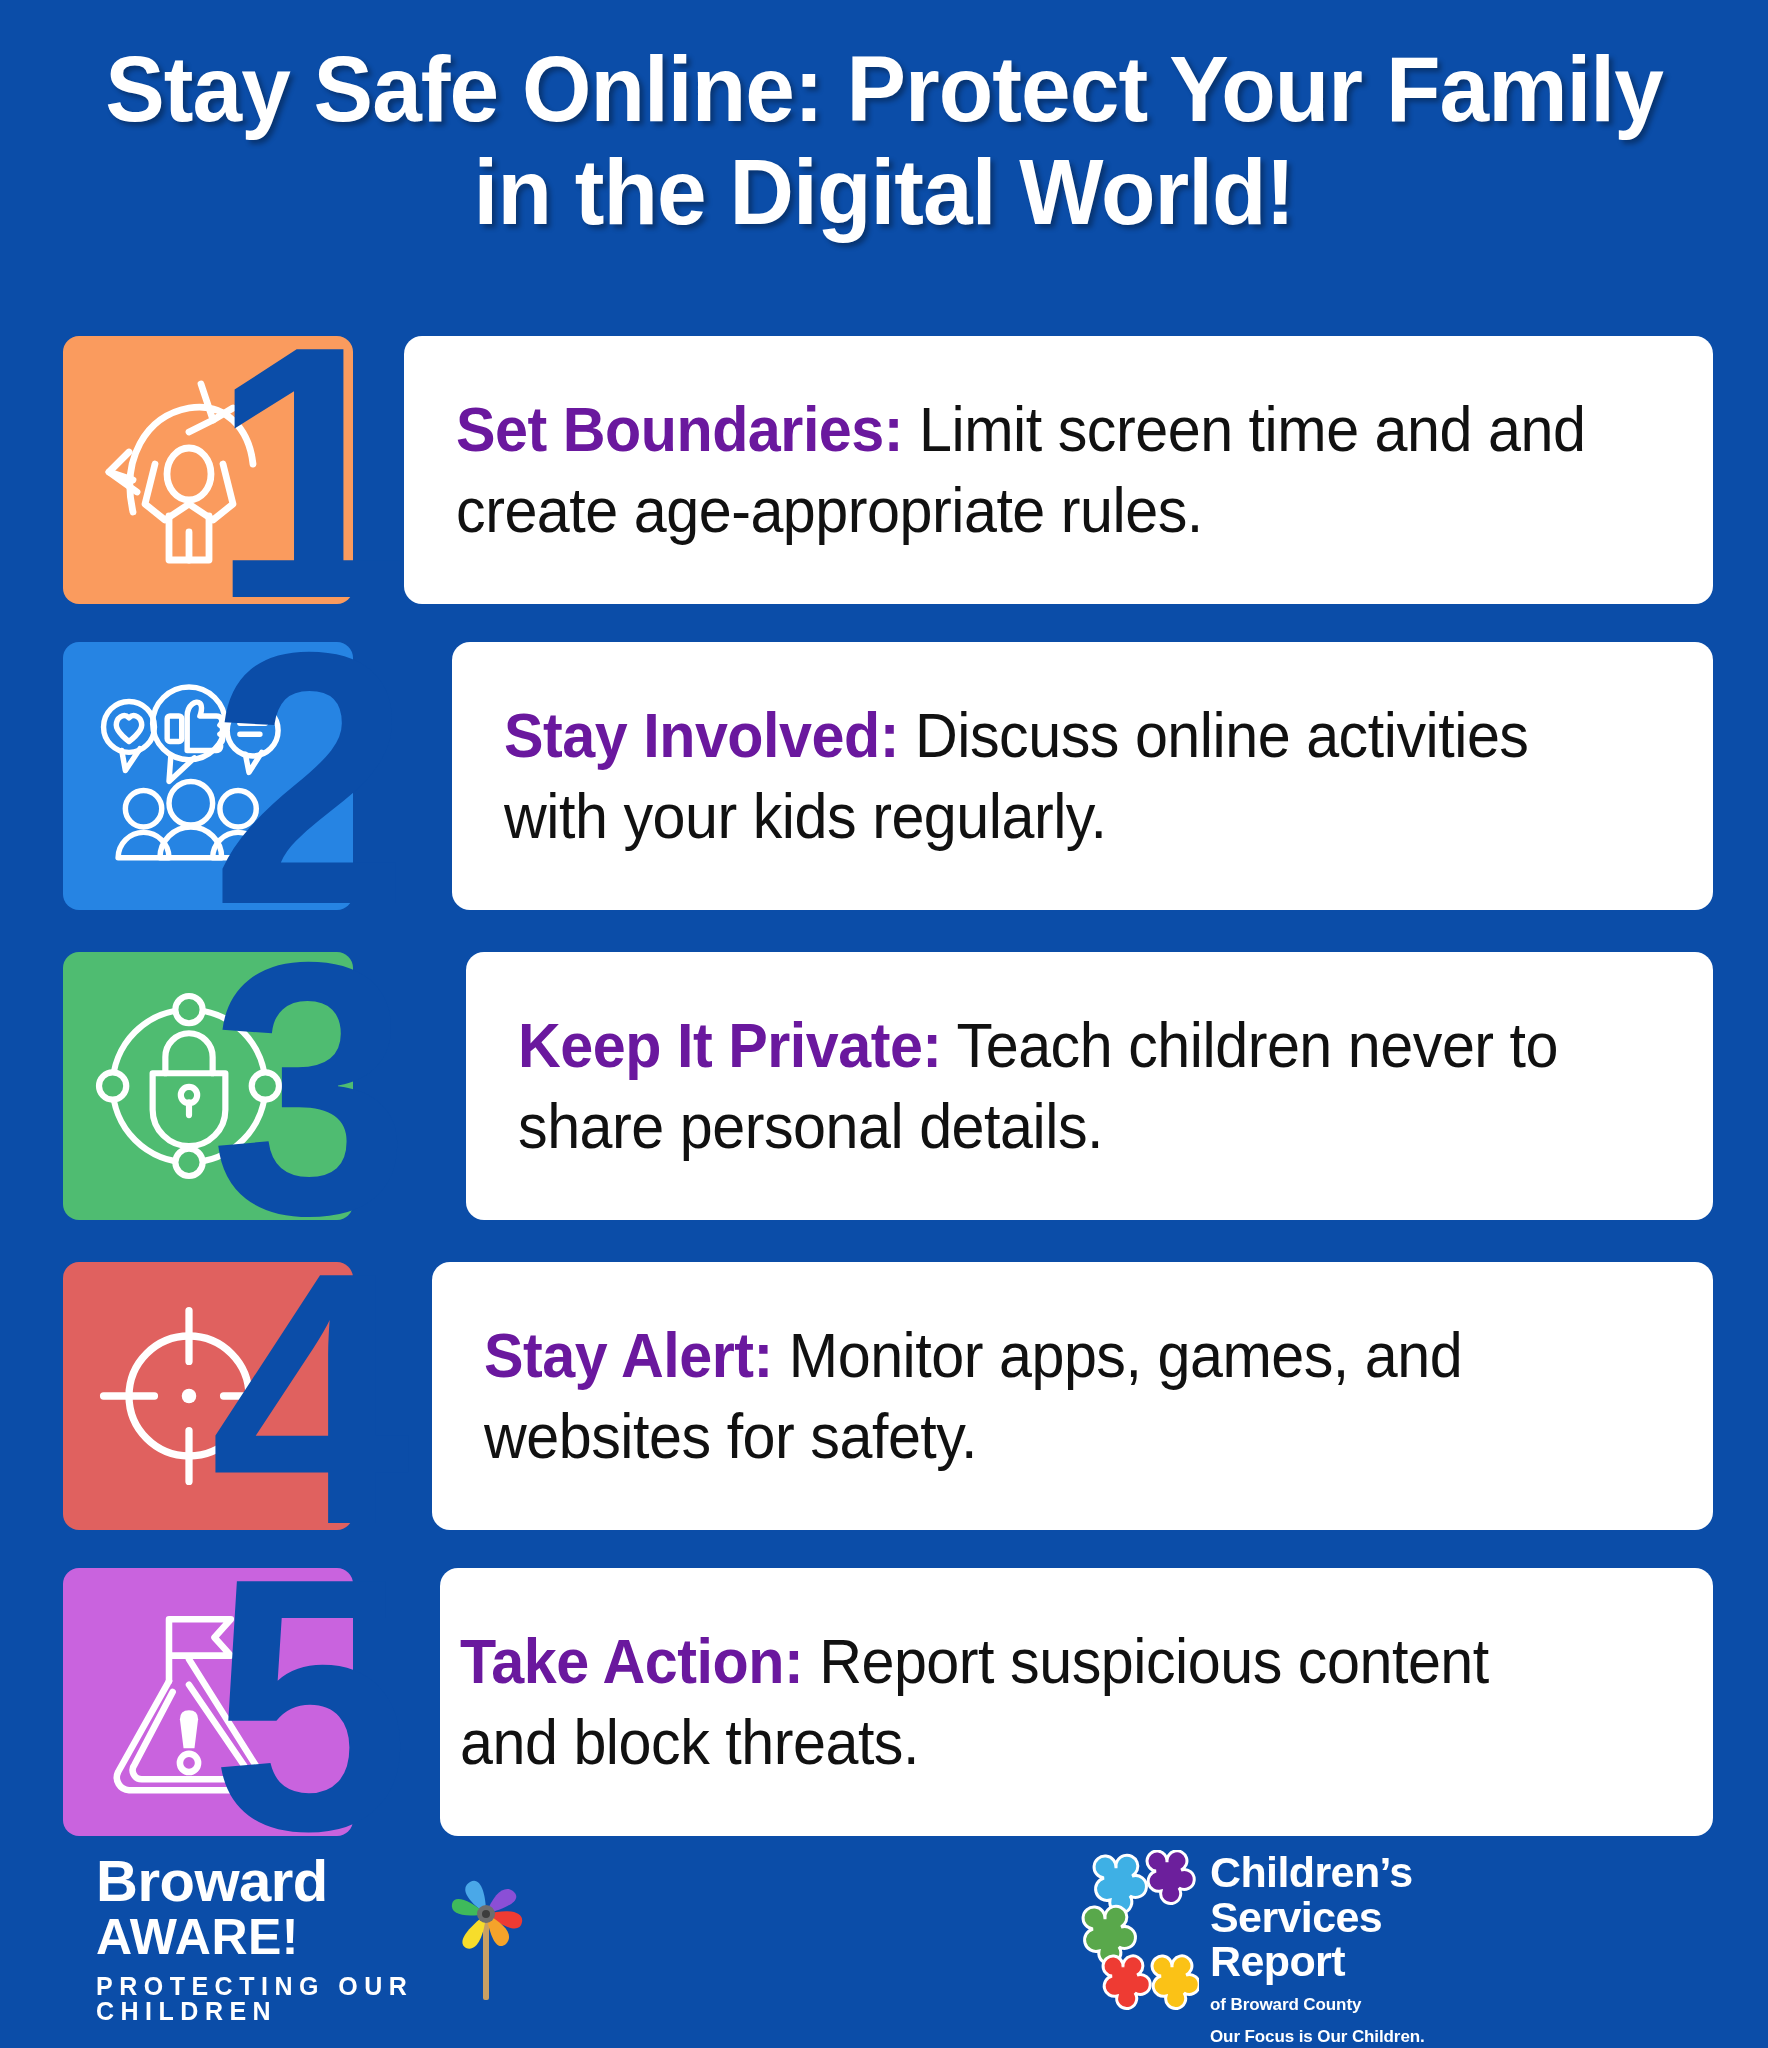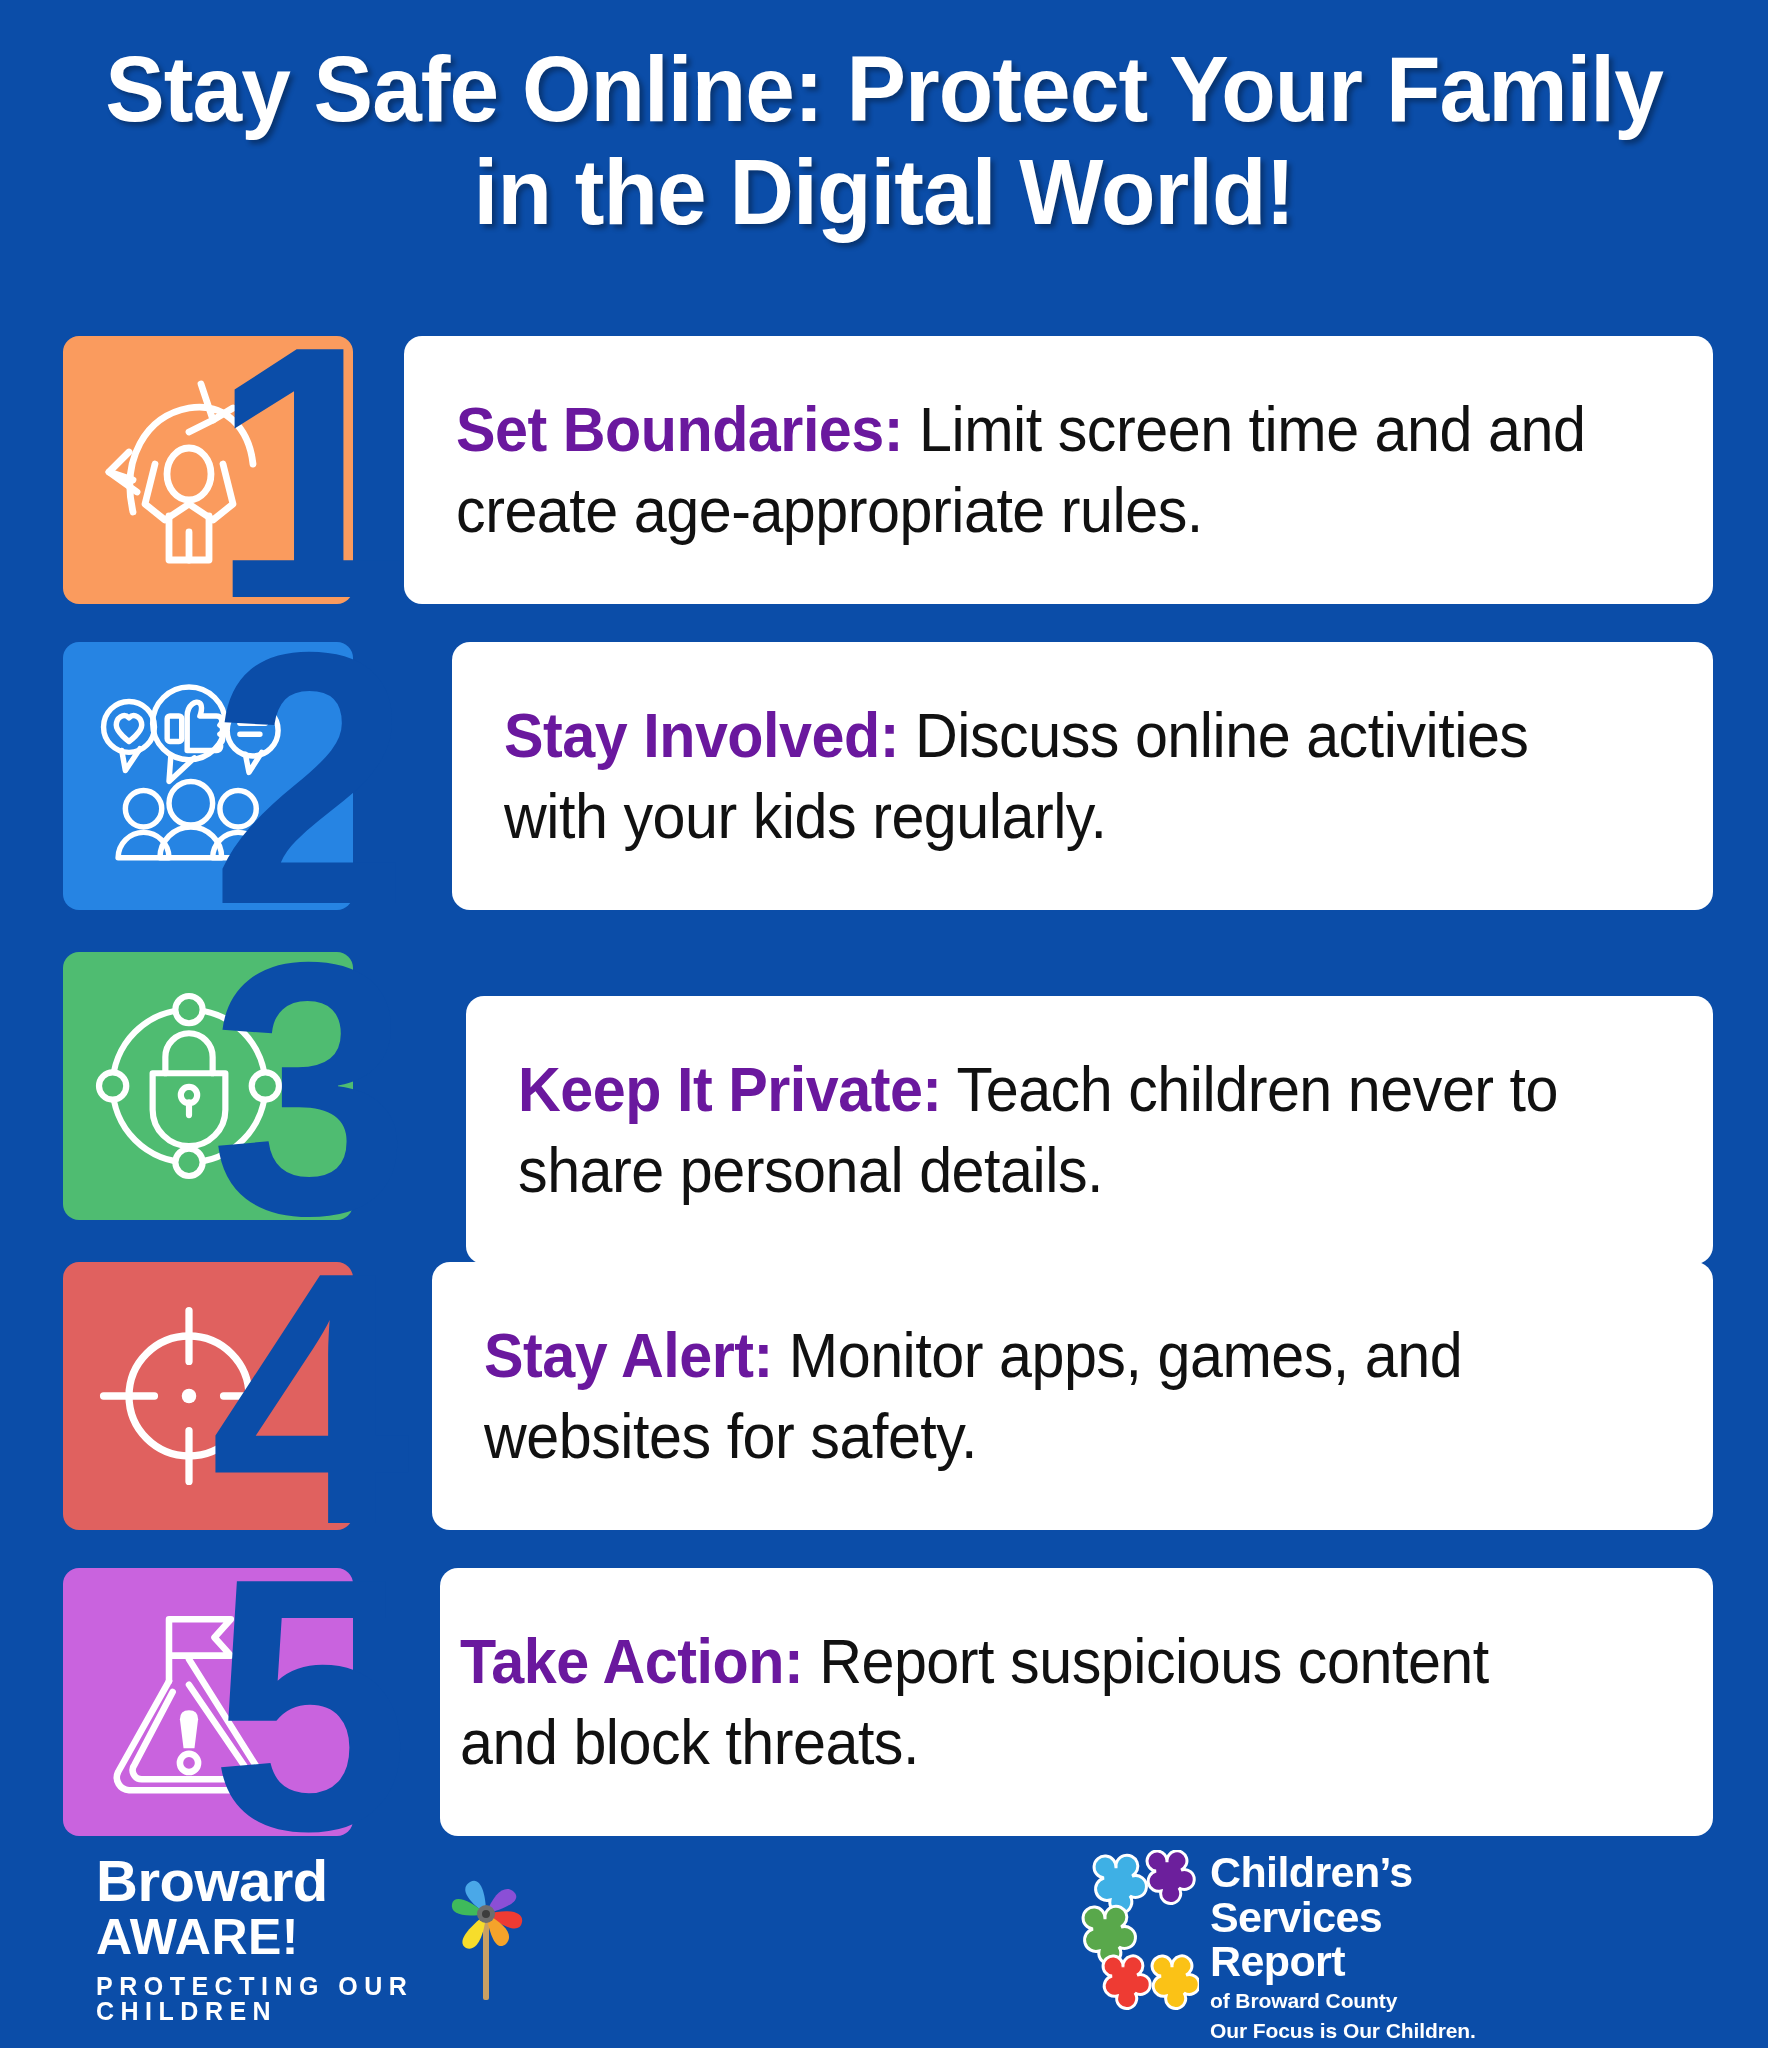--- a/index.html
+++ b/index.html
@@ -94,21 +94,21 @@
     right: 55px;
     background: #ffffff;
     border-radius: 18px;
     z-index: 2;
     display: flex;
     align-items: center;
     padding: 10px 44px 10px 52px;
   }
   .card-1 { left: 404px; justify-content: flex-end; }
   .card-2 { left: 452px; }
-  .card-3 { left: 466px; margin-top: 44px; }
+  .card-3 { left: 466px; }
   .card-4 { left: 432px; }
   .card-5 { left: 440px; padding-left: 20px; }
 
   .card-text {
     font-size: 63px;
     line-height: 1.28;
     color: #111111;
     letter-spacing: -0.5px;
     transform: scaleX(0.94);
     transform-origin: left center;
@@ -146,22 +146,22 @@
   }
 
   .csc-logo { position: absolute; right: 58px; top: 6px; width: 420px; height: 190px; }
   .csc-puzzle { position: absolute; left: 0; top: 4px; width: 125px; height: 165px; }
   .csc-text { position: absolute; left: 136px; top: 4px; width: 290px; }
   .csc-big {
     color: #ffffff; font-weight: bold; font-size: 43px; line-height: 1.04;
     letter-spacing: -0.6px;
   }
   .csc-small {
-    color: #ffffff; font-weight: bold; font-size: 21px; line-height: 1.22;
-    margin-top: 4px; letter-spacing: -0.1px;
+    color: #ffffff; font-weight: bold; font-size: 17px; line-height: 1.22;
+    margin-top: 11px; letter-spacing: -0.1px;
   }
 </style>
 </head>
 <body>
 
 <div id="poster">
 
   <div class="title">Stay Safe Online: Protect Your Family in the Digital World!</div>
 
   <div class="row row-1">

